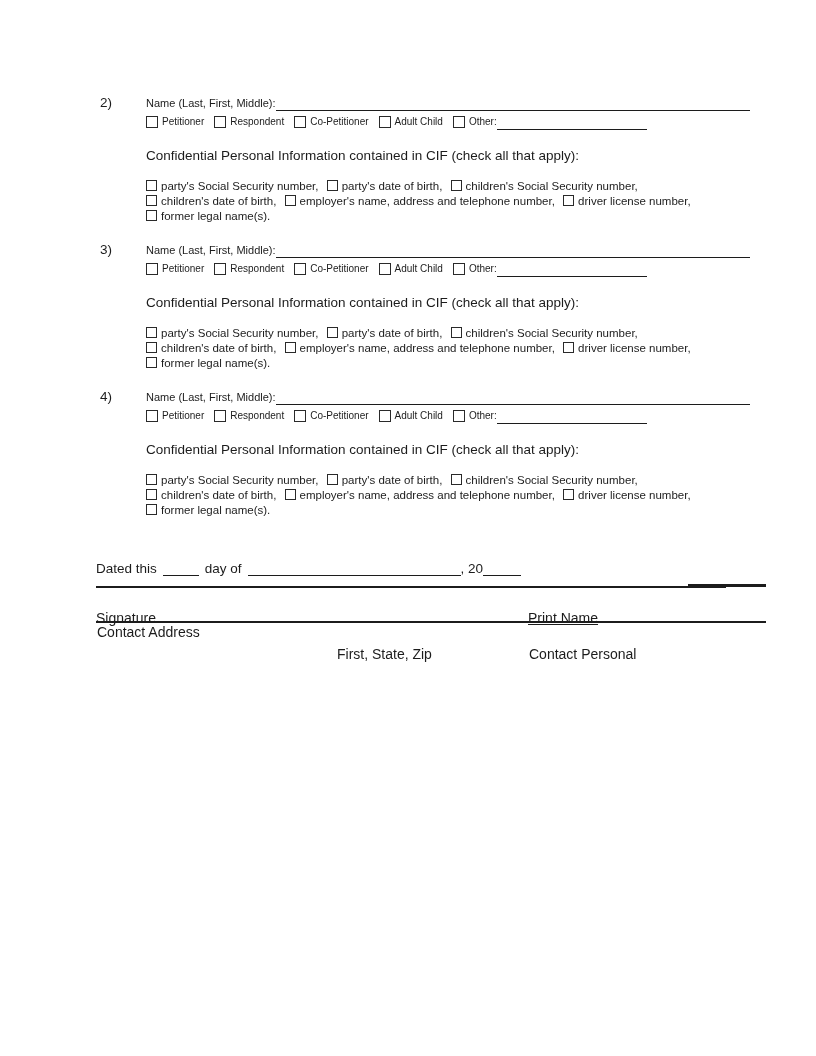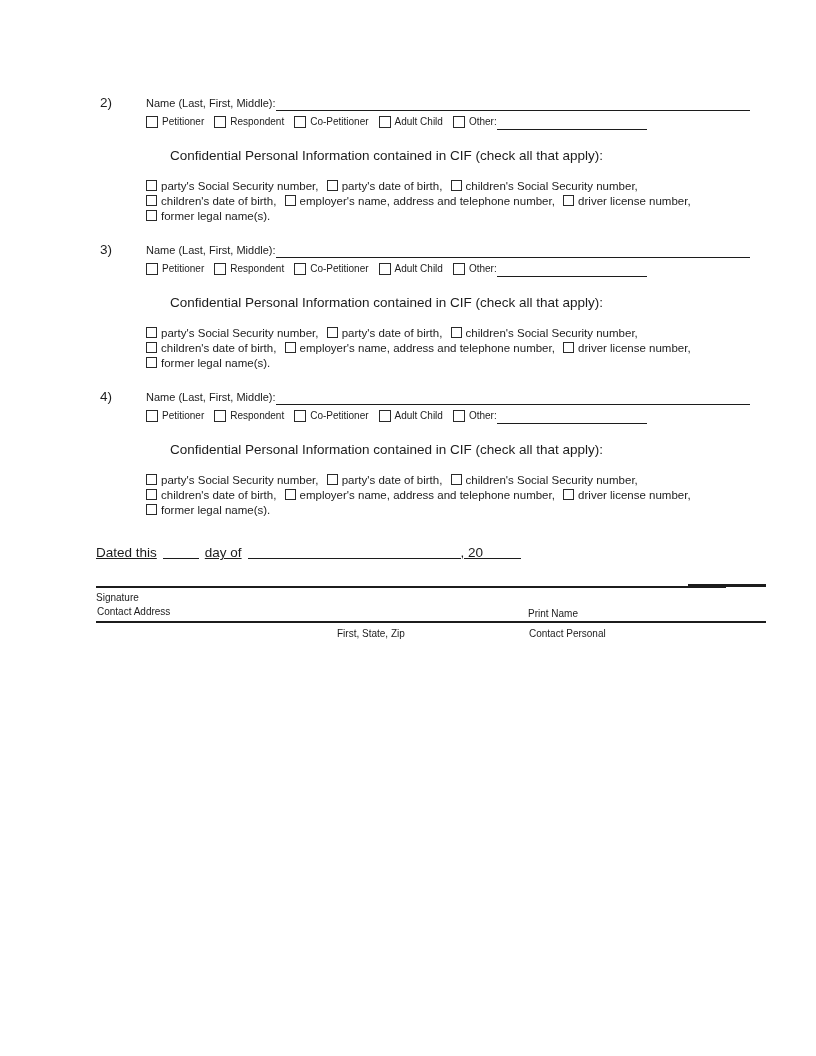--- a/index.html
+++ b/index.html
@@ -33,43 +33,43 @@
   }
   .role { margin-right: 10px; display: inline-flex; align-items: center; }
   .box {
     display: inline-block; width: 10px; height: 10px;
     border: 1.2px solid #2a2a2a; background: #fff;
     margin-right: 4px; flex: 0 0 auto;
   }
   .roles-row .other-line { width: 150px; }
   .cif-heading {
     position: absolute; top: 53px; left: 0;
-    font-size: 13.5px; line-height: 16px; white-space: nowrap; margin-left: 24px;
+    font-size: 13.5px; line-height: 16px; white-space: nowrap;
   }
   .cif-lines { position: absolute; top: 84px; left: 0; width: 610px; }
   .cif-line { font-size: 11.5px; line-height: 15px; white-space: nowrap; }
   .cif-item { margin-right: 5px; }
   .cif-item:last-child { margin-right: 0; }
   .sbox {
     display: inline-block; width: 9px; height: 9px;
     border: 1.1px solid #2a2a2a; background: #fff;
     margin-right: 4px; position: relative; top: 1px;
   }
   
   .dated-row {
-    position: absolute; left: 96px; top: 544px;
+    position: absolute; left: 96px; top: 560px;
     font-size: 13.5px; line-height: 17px; white-space: nowrap;
-    display: flex; align-items: flex-start; text-decoration: underline;
+    display: flex; align-items: center;
   }
   .dated-row .fill-day   { width: 36px;  margin: 0 6px; }
   .dated-row .fill-month { width: 213px; margin-left: 6px; }
   .dated-row .fill-year  { width: 38px; }
   
   .rule { position: absolute; background: #1c1c1c; }
-  .sig-label { position: absolute; font-size: 10px; line-height: 16px; white-space: nowrap; }
+  .sig-label { position: absolute; font-size: 14px; line-height: 16px; white-space: nowrap; margin-top: 20px; }
   
   .footer {
     position: absolute; left: 96px; top: 961px;
     font-size: 12px; line-height: 14.5px; white-space: nowrap;
   }
 </style>
 </head>
 <body>
 
 <div class="page">
@@ -226,21 +226,21 @@
       <span class="fill-line fill-day"></span>
       <span>day of</span>
       <span class="fill-line fill-month"></span>
       <span>, 20</span>
       <span class="fill-line fill-year"></span>
   </div>
 
   <div class="rule" style="left:96px; top:586px; width:630px; height:1.5px;"></div>
   <div class="rule" style="left:688px; top:584px; width:78px; height:2.5px;"></div>
   <div class="sig-label" style="left:96px; top:590px;">Signature</div>
-  <div class="sig-label" style="left:528px; top:606px;">Print Name</div>
+  <div class="sig-label" style="left:528px; top:590px;text-decoration:underline;">Print Name</div>
 
   <div class="rule" style="left:96px; top:621px; width:670px; height:1.5px;"></div>
   <div class="sig-label" style="left:97px; top:604px;">Contact Address</div>
   <div class="sig-label" style="left:337px; top:626px;">First, State, Zip</div>
   <div class="sig-label" style="left:529px; top:626px;">Contact Personal</div>
 
   <div class="footer">
   </div>
 
 </div>

